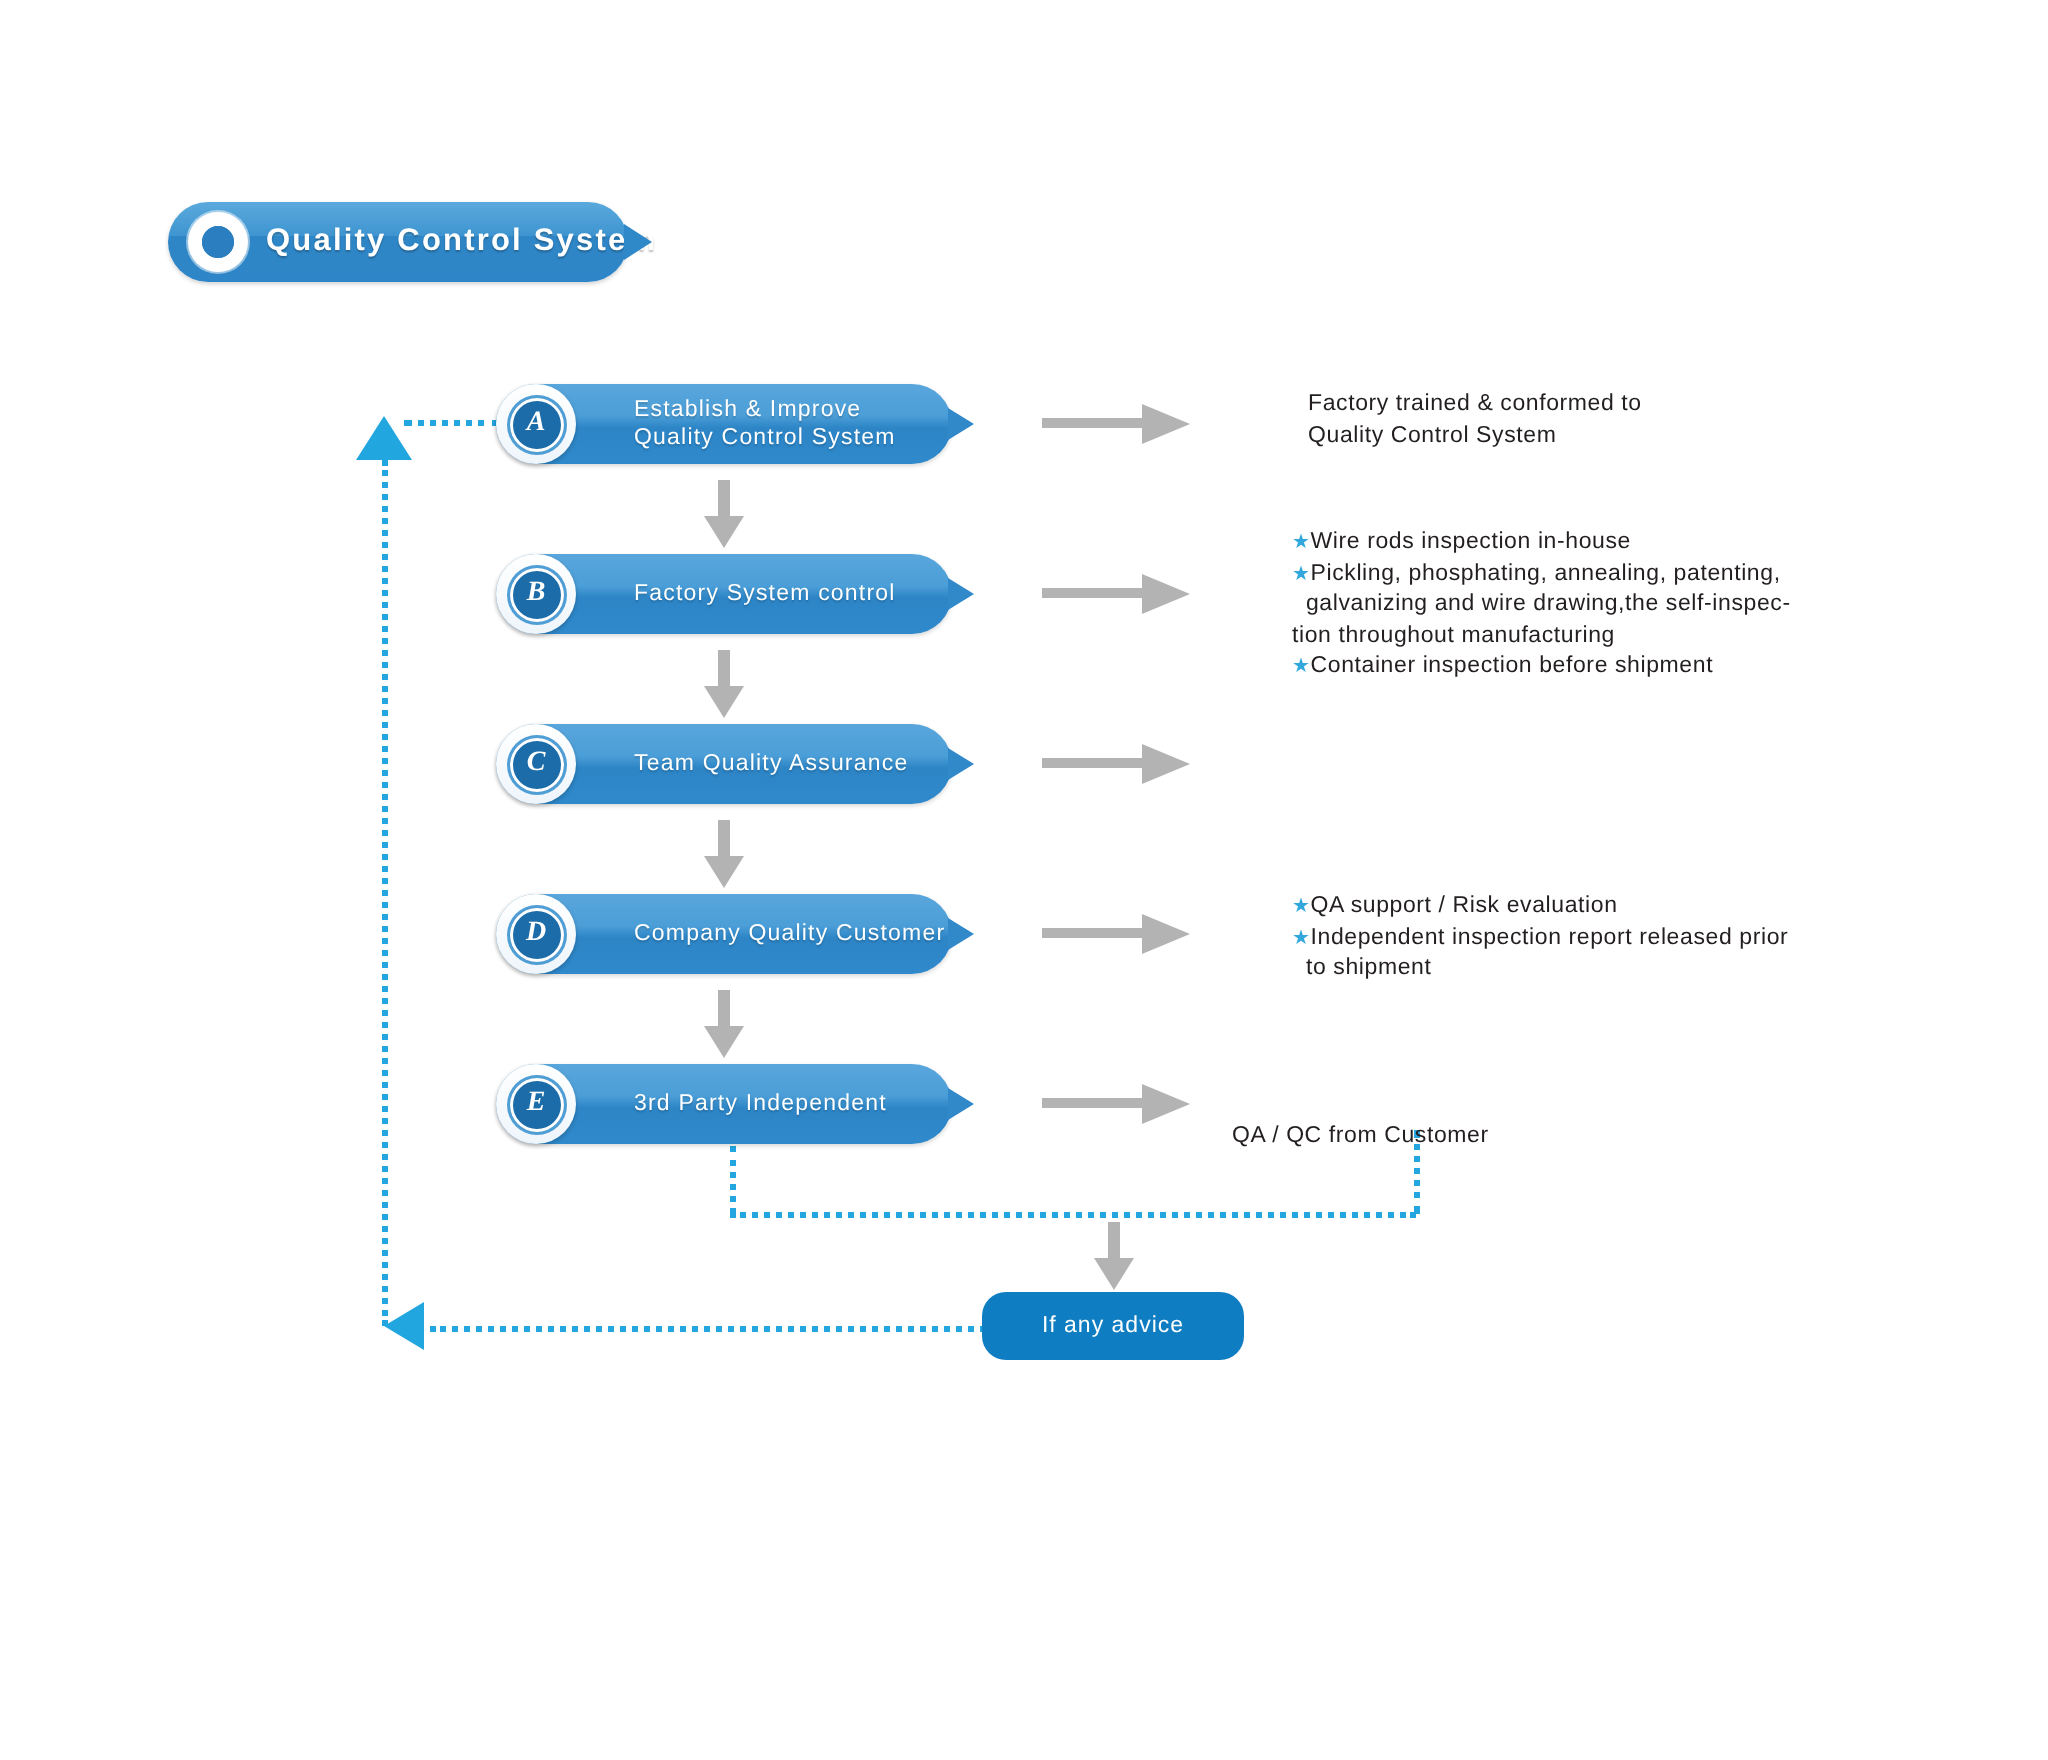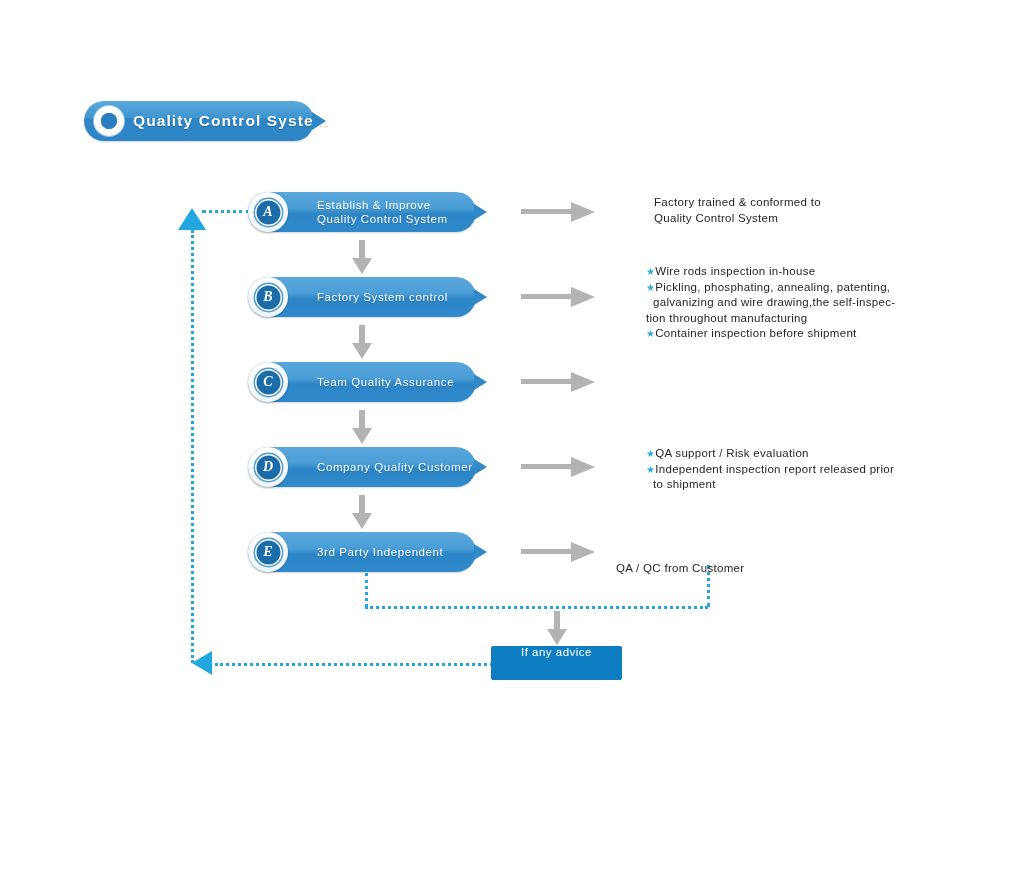--- a/index.html
+++ b/index.html
@@ -212,26 +212,27 @@
     border-right: 20px solid #22a6e0;
   }
 
   
   .advice-box {
     position: absolute;
     left: 491px;
     top: 646px;
     width: 131px;
     height: 34px;
-    border-radius: 2px;
+    border-radius: 12px;
     background: #0f7dc2;
     color: #ffffff;
     font-size: 11.5px;
     letter-spacing: 0.5px;
     display: flex;
+    align-items: center;
     justify-content: center;
   }
 </style>
 </head>
 <body>
 
 <div class="canvas">
 
   <div class="title-banner">
     <div class="title-ring">

